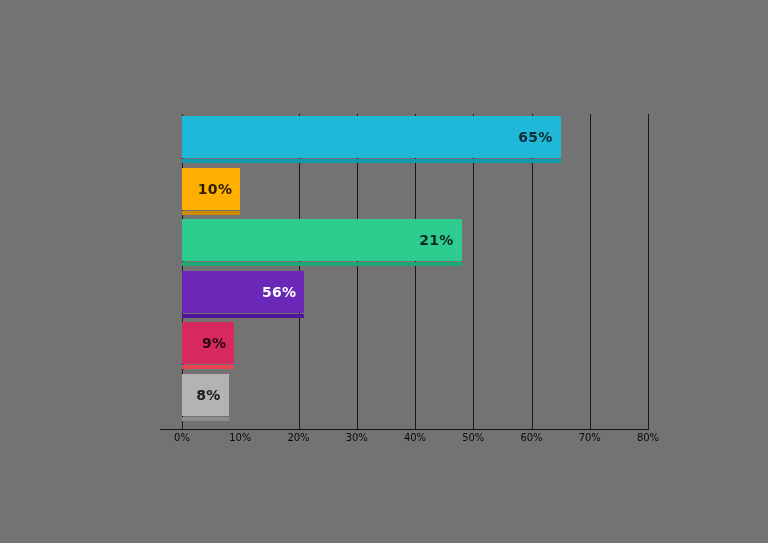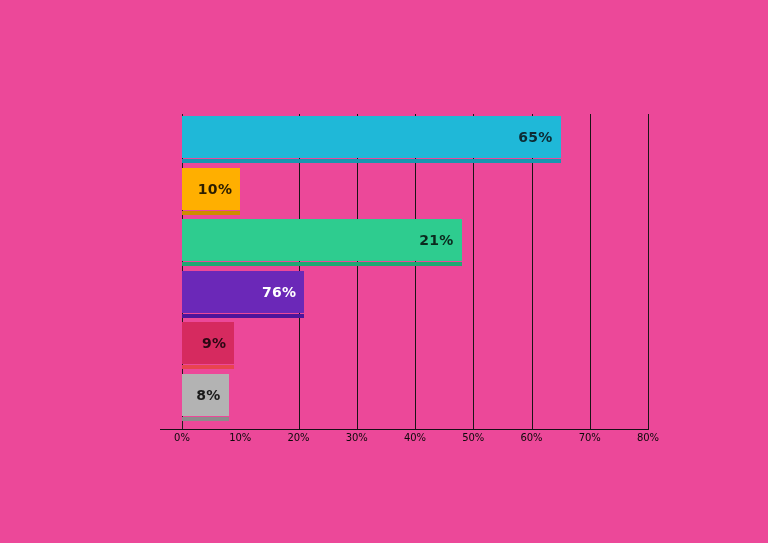--- a/index.html
+++ b/index.html
@@ -12,21 +12,21 @@
     width: 768px;
     height: 543px;
     overflow: hidden;
     font-family: "DejaVu Sans", "Liberation Sans", sans-serif;
   }
 
   #chart-root {
     position: relative;
     width: 768px;
     height: 543px;
-    background: #ec4899;
+    background: #737373;
   }
 
   
   #chart-title {
     position: absolute;
     left: 0;
     top: 76px;
     width: 768px;
     text-align: center;
     font-size: 15px;
@@ -192,21 +192,21 @@
           <div class="bar-value" style="color: rgb(43, 30, 0);">10%</div>
         </div>
         <div class="bar-row" style="top: 105px; width: 279.6px;">
           <div class="bar-shape" style="width: 279.6px; background: rgb(46, 204, 143);"></div>
           <div class="bar-shadow" style="width: 279.6px; background: rgb(31, 168, 115);"></div>
           <div class="bar-value" style="color: rgb(11, 42, 30);">21%</div>
         </div>
         <div class="bar-row" style="top: 156.5px; width: 122.325px;">
           <div class="bar-shape" style="width: 122.325px; background: rgb(107, 40, 184);"></div>
           <div class="bar-shadow" style="width: 122.325px; background: rgb(78, 20, 154);"></div>
-          <div class="bar-value" style="color: rgb(255, 255, 255);">76%</div>
+          <div class="bar-value" style="color: rgb(255, 255, 255);">56%</div>
         </div>
         <div class="bar-row" style="top: 208px; width: 52.425px;">
           <div class="bar-shape" style="width: 52.425px; background: rgb(214, 42, 95);"></div>
           <div class="bar-shadow" style="width: 52.425px; background: rgb(232, 68, 79);"></div>
           <div class="bar-value" style="color: rgb(43, 7, 18);">9%</div>
         </div>
         <div class="bar-row" style="top: 259.5px; width: 46.6px;">
           <div class="bar-shape" style="width: 46.6px; background: rgb(179, 179, 179);"></div>
           <div class="bar-shadow" style="width: 46.6px; background: rgb(140, 140, 140);"></div>
           <div class="bar-value" style="color: rgb(26, 26, 26);">8%</div>

